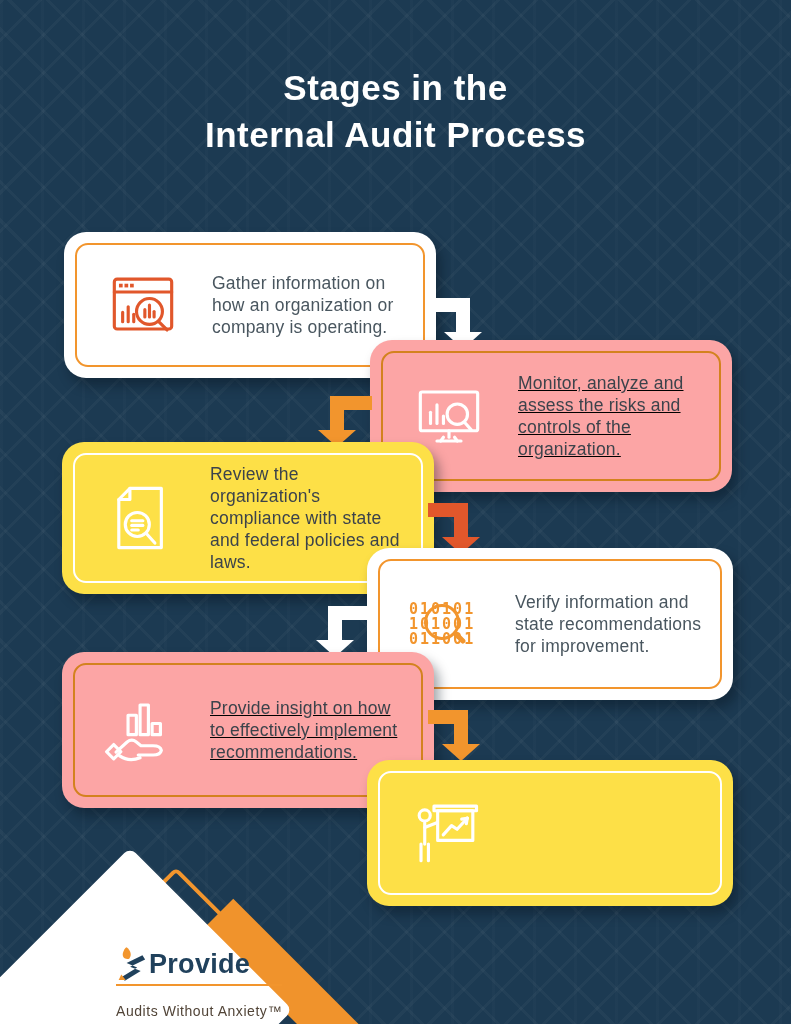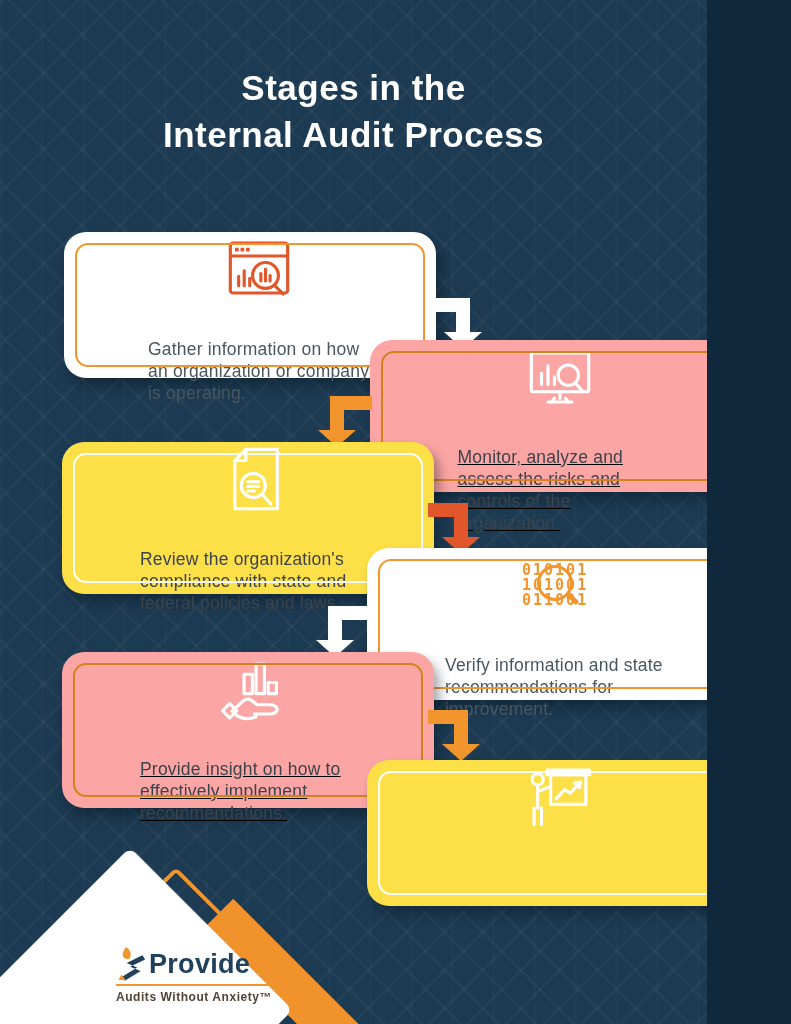--- a/index.html
+++ b/index.html
@@ -1,20 +1,19 @@
 <!DOCTYPE html>
 <html><head>
 <meta charset="utf-8">
 <style>
   html,body{margin:0;padding:0;background:#10283c;}
   .page{
-    position:relative;width:699px;height:1024px;overflow:hidden;
+    position:relative;width:791px;height:1024px;overflow:hidden;
     background:#1C3A52;
     font-family:"Liberation Sans", sans-serif;
-    padding-left:8px;
   }
   
   .page::before{
     content:"";position:absolute;inset:0;z-index:1;
     background:
       repeating-linear-gradient(45deg, rgba(255,255,255,0.03) 0 3px, transparent 3px 27px),
       repeating-linear-gradient(135deg, rgba(255,255,255,0.03) 0 3px, transparent 3px 27px),
       repeating-linear-gradient(90deg, rgba(255,255,255,0.015) 0 3px, transparent 3px 41px);
   }
 
@@ -24,21 +23,20 @@
     text-align:center;color:#FFFFFF;font-weight:bold;
     font-size:35px;line-height:47px;letter-spacing:0.5px;
   }
 
   
   .stage{
     position:absolute;border-radius:22px;
     display:flex;align-items:center;gap:32px;
     padding:0 24px 0 42px;box-sizing:border-box;
     box-shadow:5px 8px 12px rgba(6,16,26,0.38);
-    flex-direction:column;
   }
   .stage .inner{
     position:absolute;inset:11px;border-radius:13px;
     border:2px solid;pointer-events:none;
   }
   .stage.white{background:#FFFFFF;}
   .stage.white .inner{border-color:#F2952D;}
   .stage.white .txt{color:#49565F;}
   .stage.orange{background:#fca5a5;text-decoration:underline;}
   .stage.orange .inner{border-color:#D3821E;}
@@ -88,21 +86,21 @@
   .d-orange-left{left:-22px;top:988px;width:130px;height:130px;background:#F0932C;z-index:3;border-radius:6px;}
   .band{left:188px;top:944px;width:64px;height:360px;background:#F0932C;transform:rotate(-45deg);transform-origin:top left;z-index:3;}
   .d-navy-wedge{left:208px;top:1027px;width:130px;height:130px;background:#1C3A52;z-index:4;}
   .d-white-big{left:15px;top:895px;width:230px;height:230px;background:#FFFFFF;z-index:5;border-radius:8px;transform-origin:center;}
 
   
   .logo{position:absolute;left:116px;top:946px;z-index:6;text-align:center;}
   .lockup{display:flex;align-items:center;gap:3px;border-bottom:2.5px solid #F2952D;padding:0 4px 2px 0;}
   .brand{font-size:27px;font-weight:bold;color:#20415C;letter-spacing:0.3px;}
   .mark{width:30px;height:36px;display:block;}
-  .tagline{font-size:12px;font-weight:bold;color:#514437;letter-spacing:0.55px;margin-top:4px;white-space:nowrap;}
+  .tagline{font-size:14px;font-weight:normal;color:#514437;letter-spacing:0.55px;margin-top:17px;white-space:nowrap;}
 </style>
 </head>
 <body>
 
 <div class="page">
 
   <div class="title">
     <div>Stages in the</div>
     <div>Internal Audit Process</div>
   </div>

